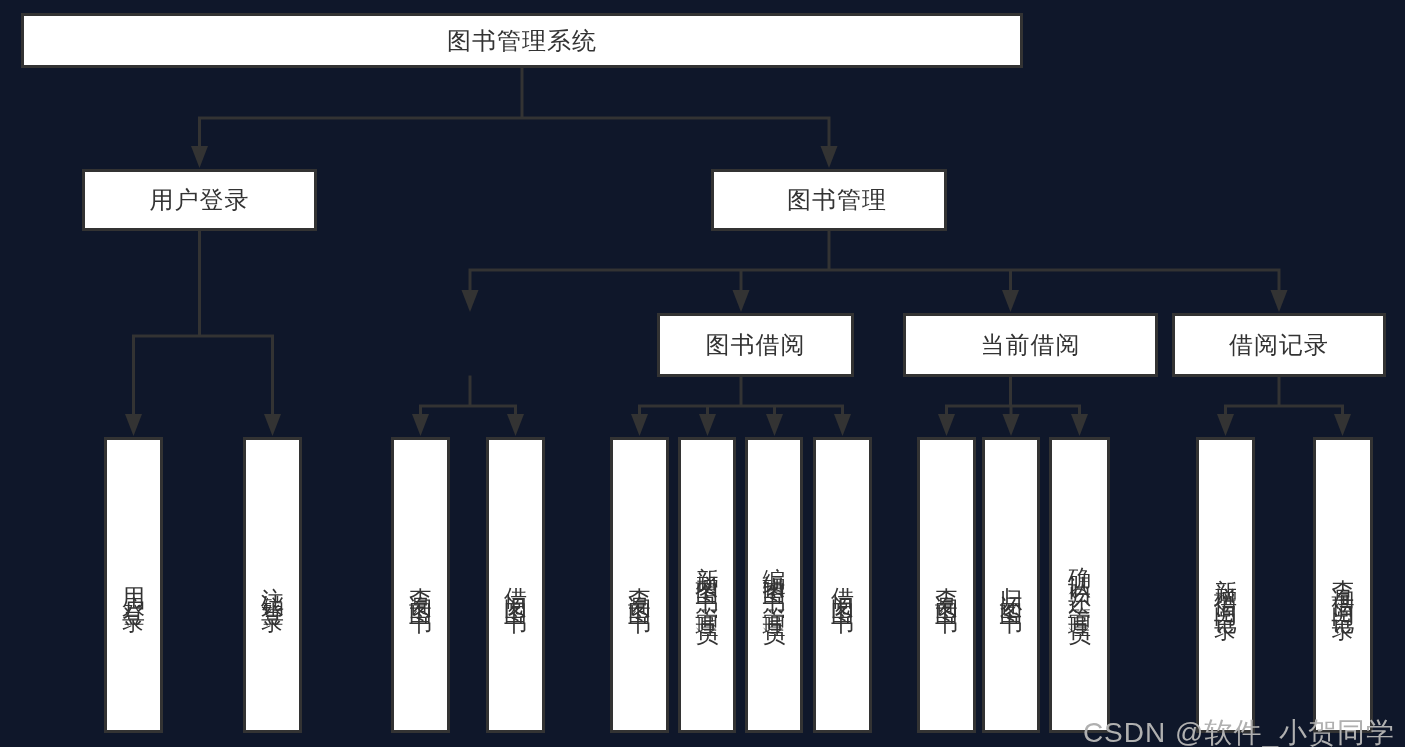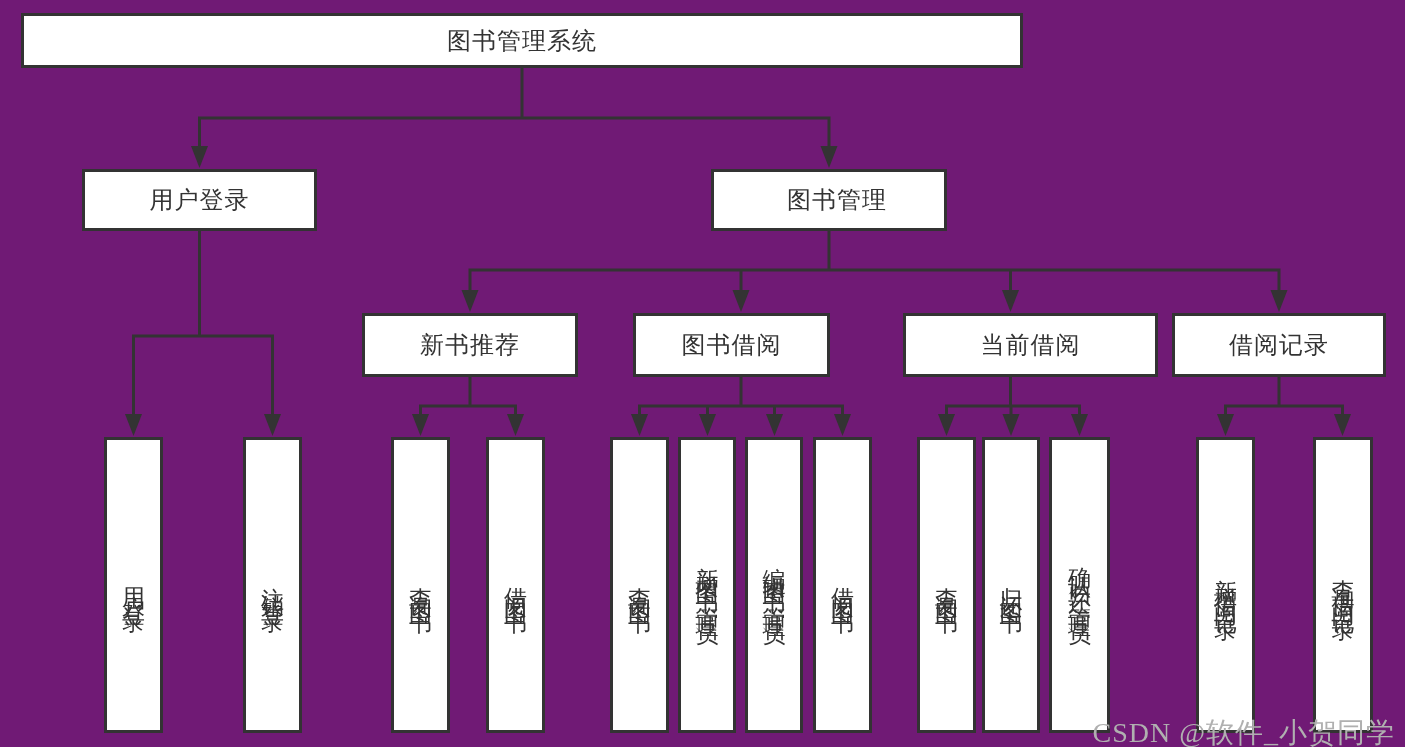--- a/index.html
+++ b/index.html
@@ -1,33 +1,33 @@
 <!DOCTYPE html>
 <html><head>
 <meta charset="utf-8">
 <style>
   html,body { margin:0; padding:0; background:#ffffff; }
   #canvas {
     position:relative; width:1405px; height:747px;
-    background:#701a75; overflow:hidden;
-    font-family:Liberation Serif, serif;
+    background:#0f172a; overflow:hidden;
+    font-family:Liberation Sans, sans-serif;
   }
   #connectors { position:absolute; left:0; top:0; width:1405px; height:747px; }
   .box {
     position:absolute; box-sizing:border-box; background:#ffffff;
     border:3px solid #333333; color:#333333;
     display:flex; align-items:center; justify-content:center;
     font-size:24px; letter-spacing:1px; white-space:nowrap;
   }
   .root  { left:21px;  top:13px;  width:1002px; height:55px; }
   .l2a   { left:82px;  top:169px; width:235px;  height:62px; }
   .l2b   { left:711px; top:169px; width:236px;  height:62px;padding-left:16px; }
   .l3    { top:313px; height:64px; }
   .l3a   { left:362px;  width:216px; }
-  .l3b   { left:633px;  width:197px; }
+  .l3b   { left:657px;  width:197px; }
   .l3c   { left:903px;  width:255px; }
   .l3d   { left:1172px; width:214px; }
   .leaf  { top:437px; height:296px; width:59px; }
   .vtext {
     writing-mode:vertical-rl; text-orientation:upright;
     font-size:23px; letter-spacing:8px; line-height:1;
     color:#333333;
   }
   .g1a { left:104px; }  .g1b { left:243px; }
   .g2a { left:391px; }  .g2b { left:486px; }
@@ -77,21 +77,20 @@
       <path d="M1217 414h17L1225.5 436Z"></path>
       <path d="M1334 414h17L1342.5 436Z"></path>
     </g>
   </svg>
 
   <div class="box root">图书管理系统</div>
 
   <div class="box l2a">用户登录</div>
   <div class="box l2b">图书管理</div>
 
-  <div class="box l3 l3a">新书推荐</div>
   <div class="box l3 l3b">图书借阅</div>
   <div class="box l3 l3c">当前借阅</div>
   <div class="box l3 l3d">借阅记录</div>
 
   <div class="box leaf g1a">
     <span class="vtext">用户登录</span>
   </div>
   <div class="box leaf g1b">
     <span class="vtext">注销登录</span>
   </div>

